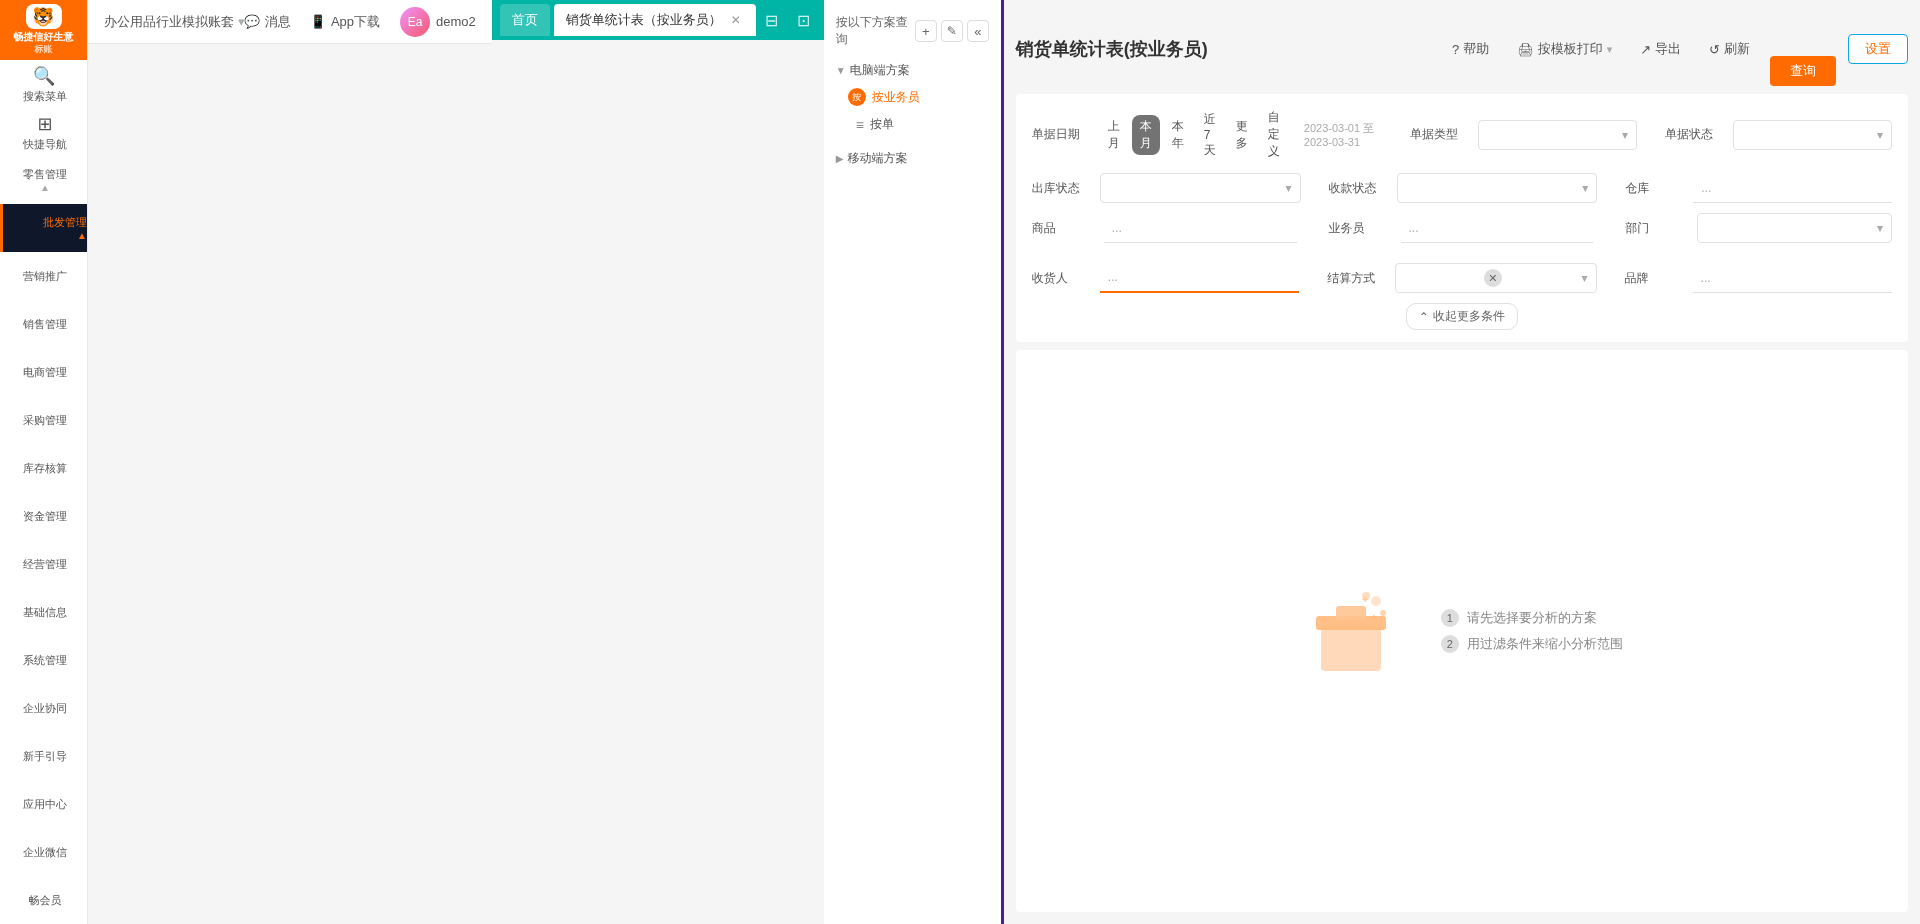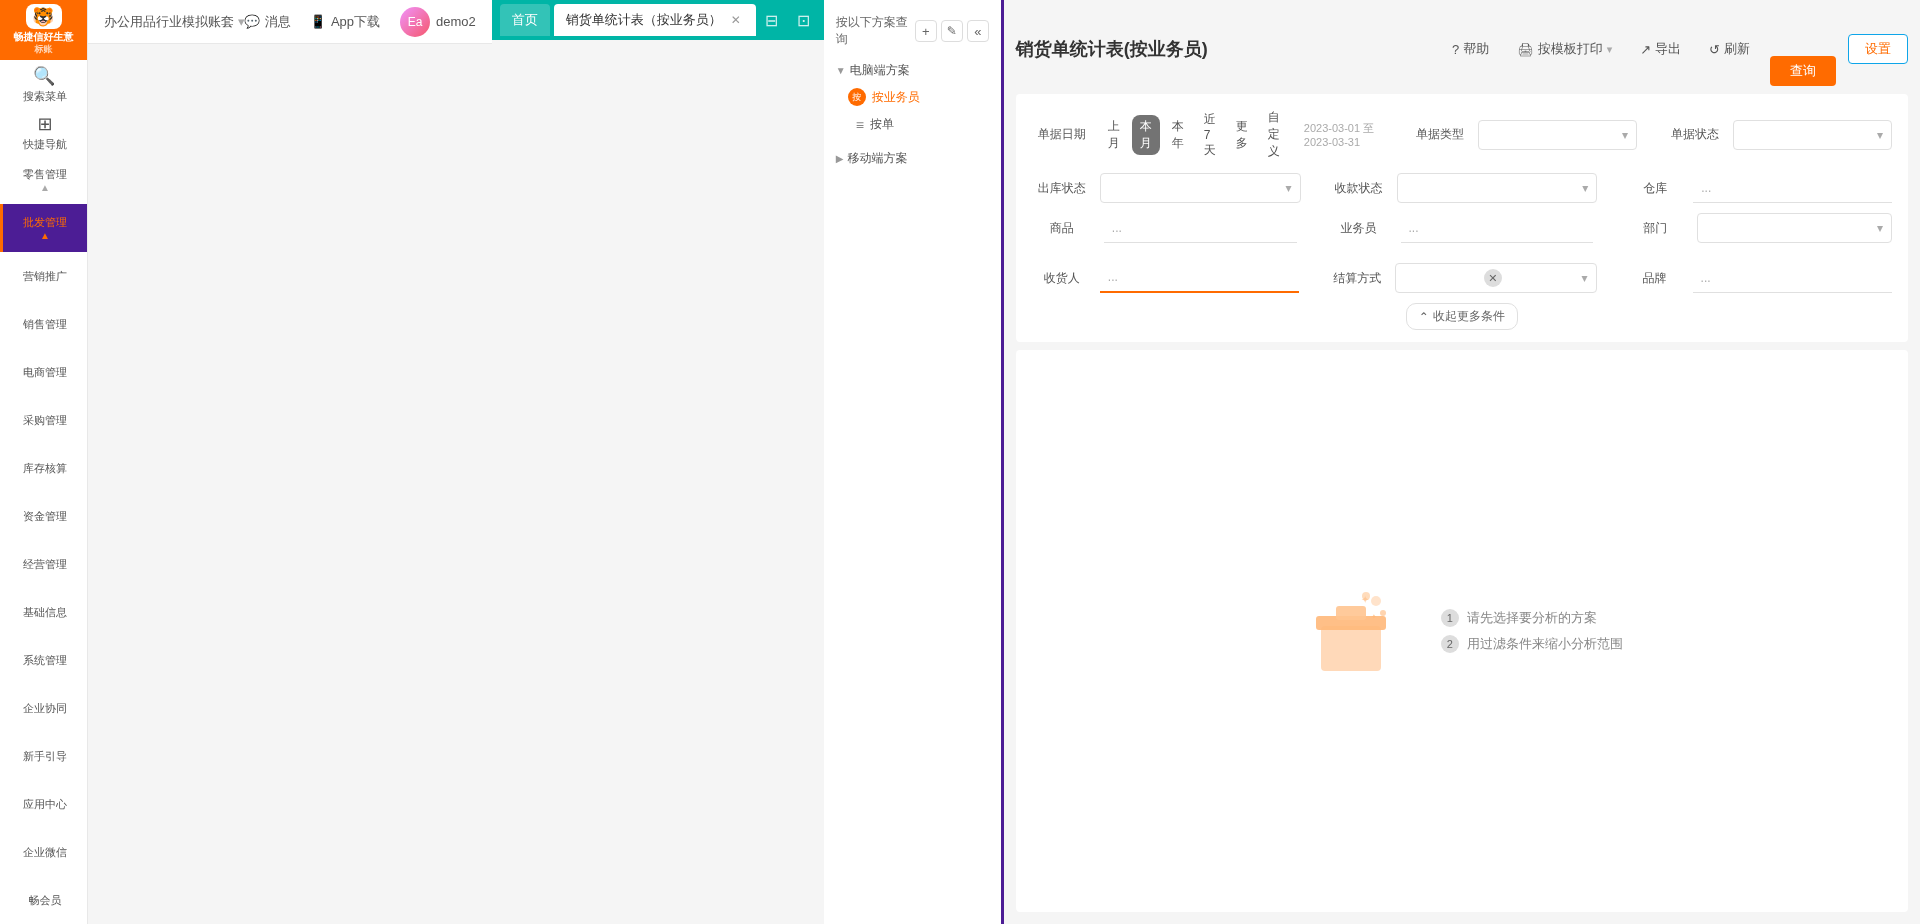--- a/index.html
+++ b/index.html
@@ -42,21 +42,21 @@
       flex-direction: column;
       align-items: center;
       justify-content: center;
       height: 56px;
       cursor: pointer;
       color: #555;
       font-size: 12px;
       border-left: 3px solid transparent;
       transition: all 0.2s;
     }
-    .sidebar-nav-item.active { color: #ff6b00; border-left-color: #ff6b00; background: #4c1d95; }
+    .sidebar-nav-item.active { color: #ff6b00; border-left-color: #ff6b00; background: #0f172a; align-items: flex-end; }
     .sidebar-nav-item .nav-icon { font-size: 18px; margin-bottom: 2px; }
     .sidebar-nav-item .nav-label { font-size: 11px; }
 
     
     .main-area {
       flex: 1;
       display: flex;
       flex-direction: row;
       overflow: hidden;
     }
@@ -355,21 +355,21 @@
     }
 
     .dropdown-arrow {
       color: #aaa;
       font-size: 12px;
     }
     .filter-item-label {
       width: 60px;
       font-size: 12px;
       color: #555;
-      text-align: center;
+      text-align: left;
       flex-shrink: 0;
     }
     .filter-select {
       flex: 1;
       height: 30px;
       border: 1px solid #e0e0e0;
       border-radius: 4px;
       display: flex;
       align-items: center;
       padding: 0 8px;

